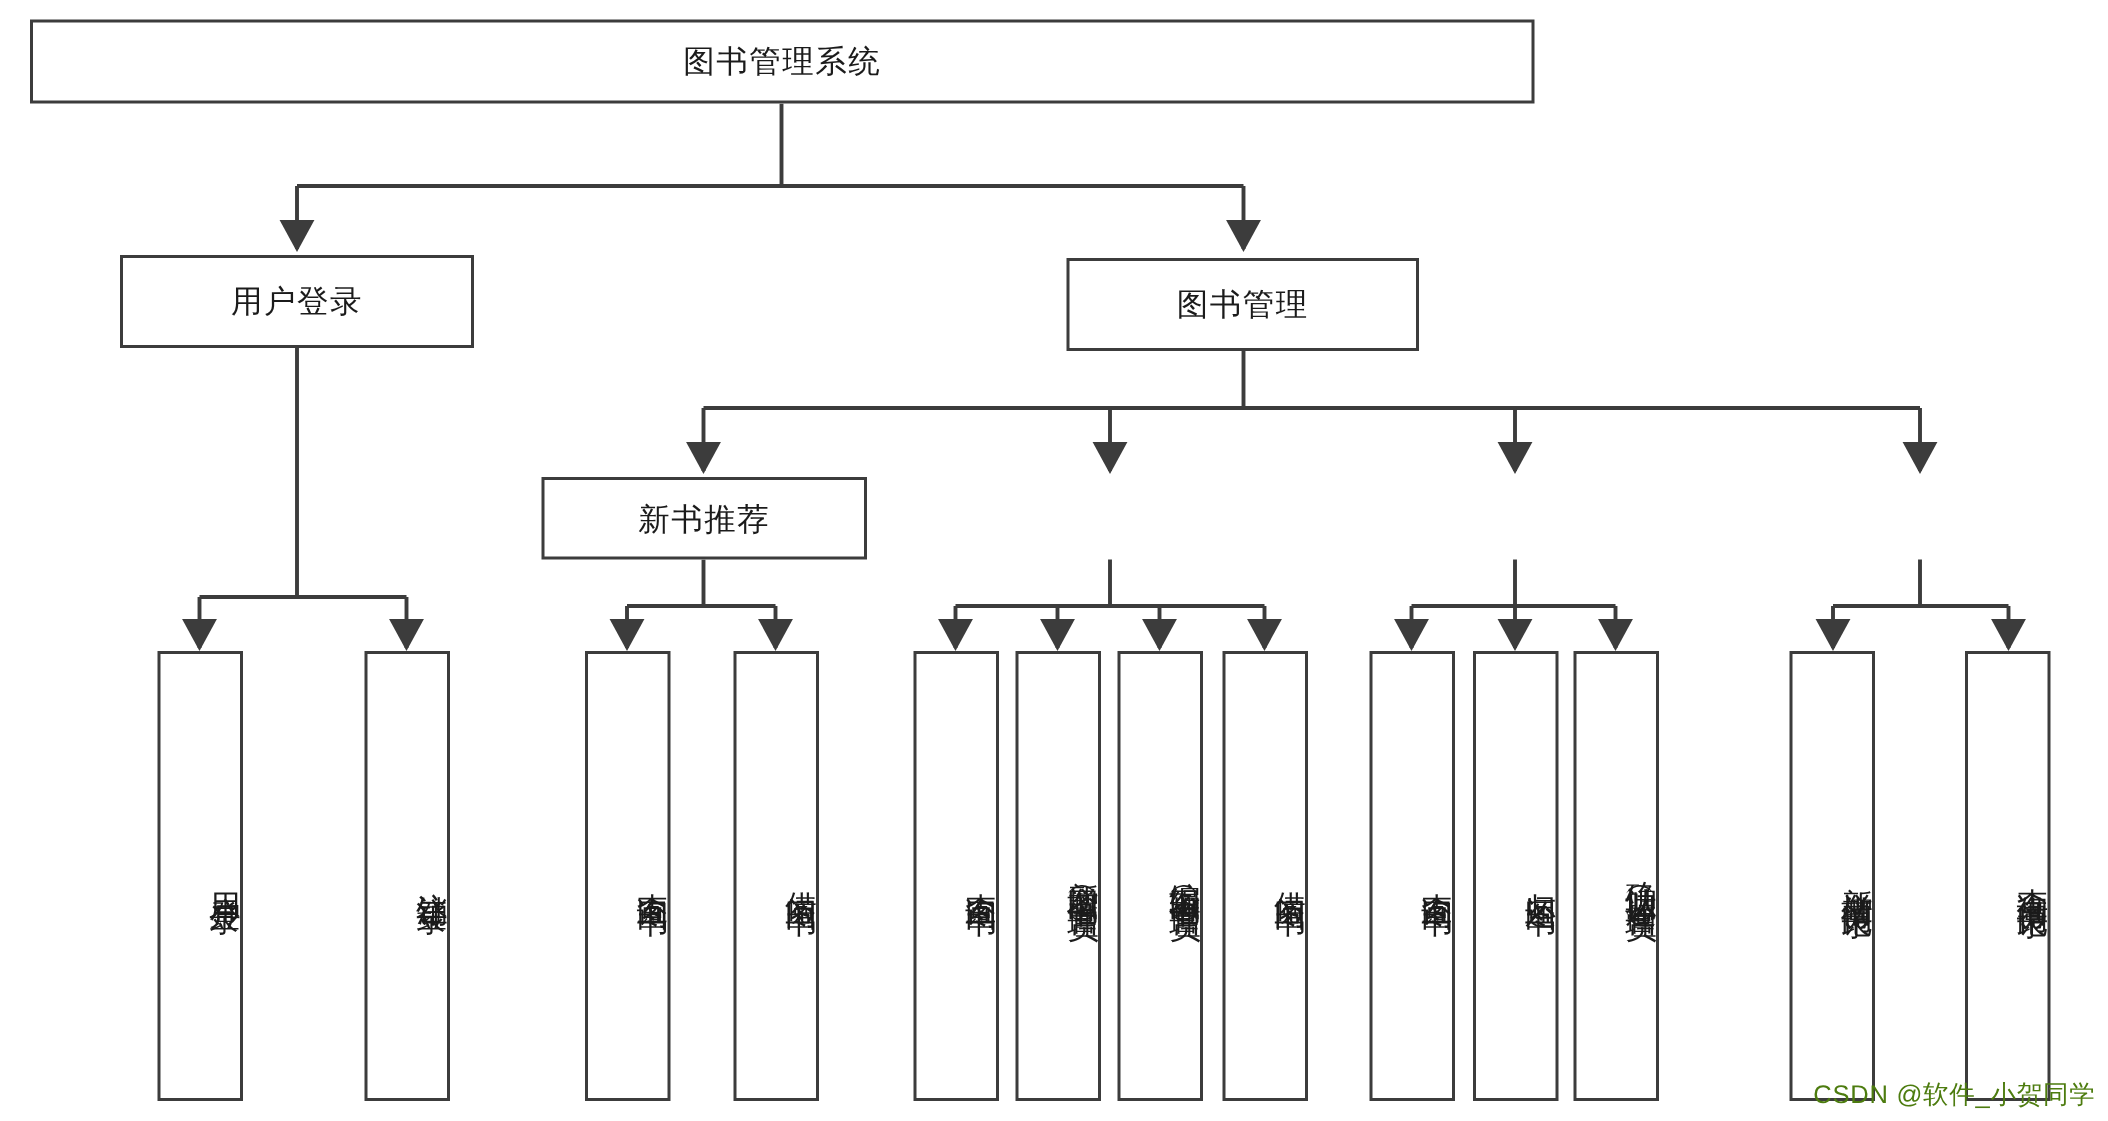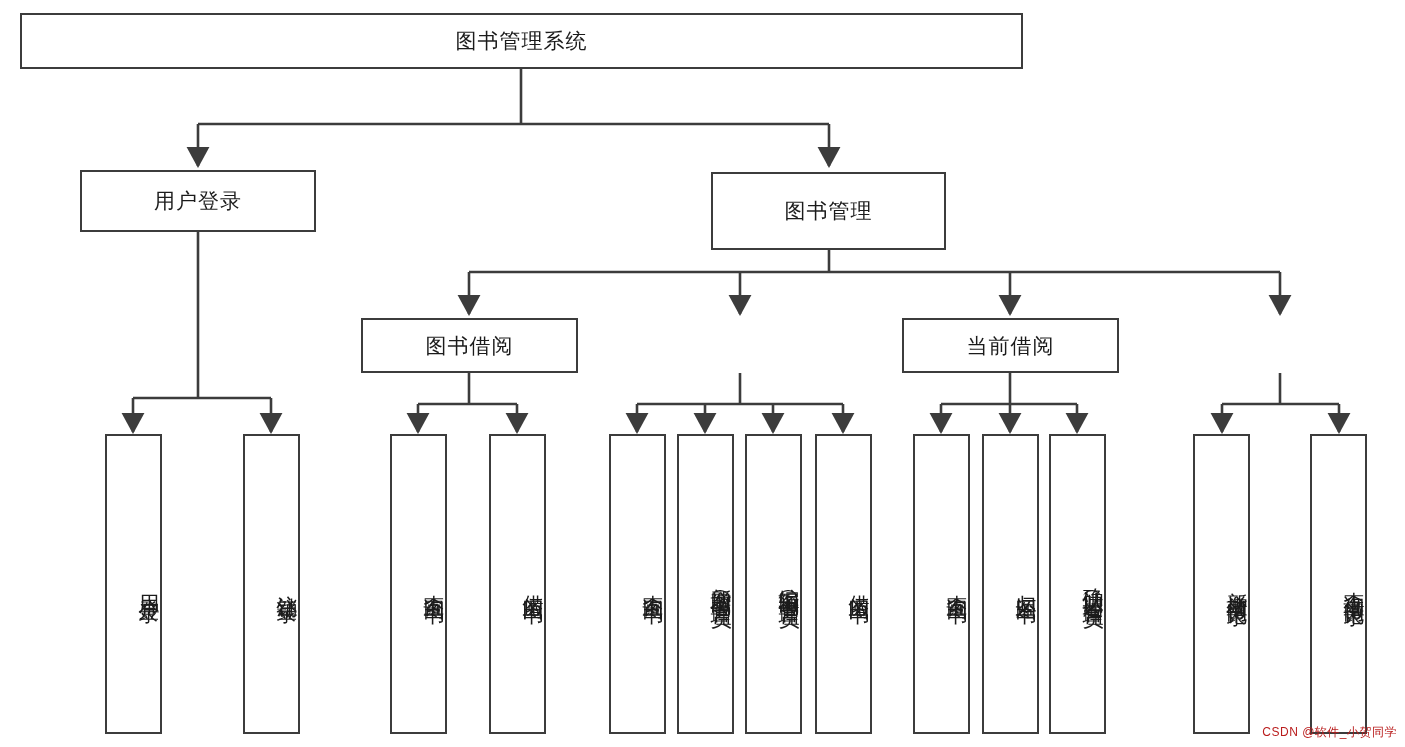--- a/index.html
+++ b/index.html
@@ -54,22 +54,22 @@
     align-items: flex-start;
     justify-content: center;
   }
   .node.leaf.tall-text {
     align-items: flex-start;
   }
   .watermark {
     position: absolute;
     right: 8px;
     bottom: 6px;
-    font-size: 12px;
-    color: #b91c1c;
+    font-size: 17px;
+    color: #4d7c0f;
     letter-spacing: 0.5px;
     z-index: 5;
     white-space: nowrap;
   }
 </style>
 </head>
 <body>
 
 <div id="canvas">
 
@@ -124,26 +124,25 @@
       <path d="M 1222 404 L 1222 432" marker-end="url(#arrow)"></path>
       <path d="M 1339 404 L 1339 432" marker-end="url(#arrow)"></path>
 
     </g>
   </svg>
 
   <div class="node root" style="left:20px; top:13px; width:1003px; height:56px;">图书管理系统</div>
 
   <div class="node level1" style="left:80px; top:170px; width:236px; height:62px;">用户登录</div>
 
-  <div class="node level1" style="left:711px; top:172px; width:235px; height:78px;">图书管理</div>
+  <div class="node level1" style="left:711px; top:172px; width:235px; height:62px;">图书管理</div>
 
-  <div class="node level2" style="left:361px; top:318px; width:217px; height:55px;">图书借阅</div>
+  <div class="node level2" style="left:361px; top:318px; width:217px; height:55px;">新书推荐</div>
 
 
-  <div class="node level2" style="left:902px; top:318px; width:217px; height:55px;">当前借阅</div>
 
 
   <div class="node leaf" style="left:105px; top:434px; width:57px; height:300px;">用户登录</div>
 
   <div class="node leaf" style="left:243px; top:434px; width:57px; height:300px;">注销登录</div>
 
   <div class="node leaf" style="left:390px; top:434px; width:57px; height:300px;">查询图书</div>
 
   <div class="node leaf" style="left:489px; top:434px; width:57px; height:300px;">借阅图书</div>
 

